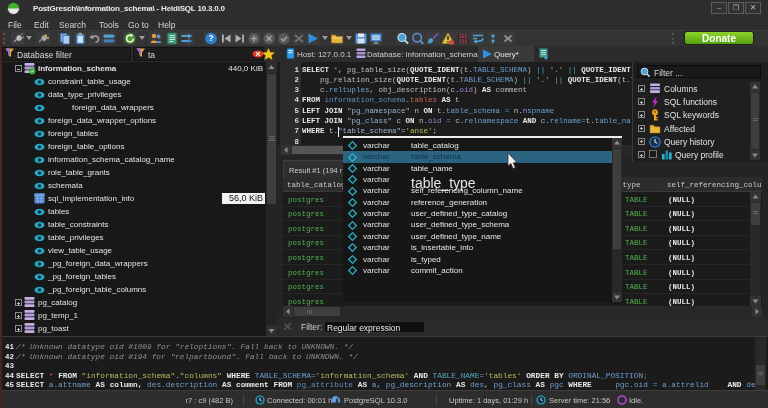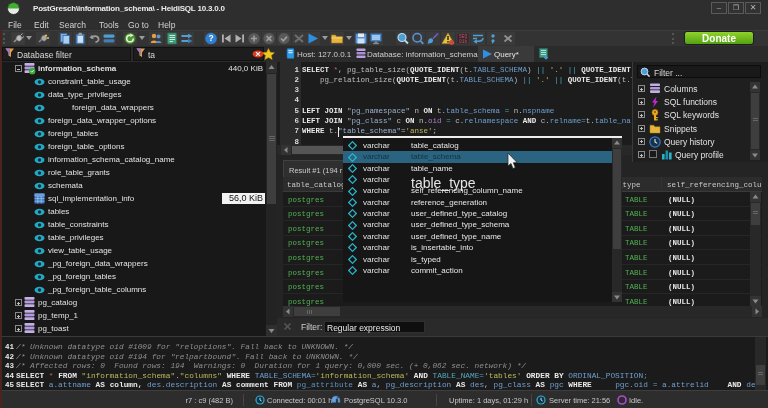--- a/index.html
+++ b/index.html
@@ -533,21 +533,23 @@
       </div>
 </div>
 
 <div class="abs" id="editor" style="left:277px;top:62px;width:355px;height:93px;background:#1c1c1c;overflow:hidden;">
       <div class="abs" style="left:3px;top:0;width:21px;height:93px;background:#2b2b2b;"></div>
       <div class="abs mono" style="left:0;top:3.5px;width:22px;text-align:right;font-size:7.5px;font-weight:bold;color:#dcdcdc;">1</div>
 <div class="abs mono" style="left:25px;top:3.5px;font-size:7.5px;white-space:pre;color:#bfbfbf;"><span class="kw">SELECT</span><span class="id"> </span><span class="rd">*</span><span class="id">, pg_table_size(</span><span class="kw">QUOTE_IDENT</span><span class="id">(t.</span><span class="bl">TABLE_SCHEMA</span><span class="id">) </span><span class="cy">||</span><span class="id"> </span><span class="str">'.'</span><span class="id"> </span><span class="cy">||</span><span class="id"> </span><span class="kw">QUOTE_IDENT</span></div>
 <div class="abs mono" style="left:0;top:13.8px;width:22px;text-align:right;font-size:7.5px;font-weight:bold;color:#dcdcdc;">2</div>
 <div class="abs mono" style="left:25px;top:13.8px;font-size:7.5px;white-space:pre;color:#bfbfbf;"><span class="id">    pg_relation_size(</span><span class="kw">QUOTE_IDENT</span><span class="id">(t.</span><span class="bl">TABLE_SCHEMA</span><span class="id">) </span><span class="cy">||</span><span class="id"> </span><span class="str">'.'</span><span class="id"> </span><span class="cy">||</span><span class="id"> </span><span class="kw">QUOTE_IDENT</span><span class="id">(t.TA</span></div>
 <div class="abs mono" style="left:0;top:24.1px;width:22px;text-align:right;font-size:7.5px;font-weight:bold;color:#dcdcdc;">3</div>
+<div class="abs mono" style="left:25px;top:24.1px;font-size:7.5px;white-space:pre;color:#bfbfbf;"><span class="id">    c.</span><span class="bl">reltuples</span><span class="id">, obj_description(c.</span><span class="pu">oid</span><span class="id">) </span><span class="kw">AS</span><span class="id"> comment</span></div>
 <div class="abs mono" style="left:0;top:34.400000000000006px;width:22px;text-align:right;font-size:7.5px;font-weight:bold;color:#dcdcdc;">4</div>
+<div class="abs mono" style="left:25px;top:34.400000000000006px;font-size:7.5px;white-space:pre;color:#bfbfbf;"><span class="kw">FROM</span><span class="id"> </span><span class="tealtxt">information_schema</span><span class="id">.</span><span class="rd">tables</span><span class="id"> </span><span class="kw">AS</span><span class="id"> t</span></div>
 <div class="abs mono" style="left:0;top:44.7px;width:22px;text-align:right;font-size:7.5px;font-weight:bold;color:#dcdcdc;">5</div>
 <div class="abs mono" style="left:25px;top:44.7px;font-size:7.5px;white-space:pre;color:#bfbfbf;"><span class="kw">LEFT JOIN</span><span class="id"> </span><span class="qid">"pg_namespace"</span><span class="id"> n </span><span class="kw">ON</span><span class="id"> t.</span><span class="bl">table_schema</span><span class="id"> </span><span class="cy">=</span><span class="id"> n.</span><span class="bl">nspname</span></div>
 <div class="abs mono" style="left:0;top:55.0px;width:22px;text-align:right;font-size:7.5px;font-weight:bold;color:#dcdcdc;">6</div>
 <div class="abs mono" style="left:25px;top:55.0px;font-size:7.5px;white-space:pre;color:#bfbfbf;"><span class="kw">LEFT JOIN</span><span class="id"> </span><span class="qid">"pg_class"</span><span class="id"> c </span><span class="kw">ON</span><span class="id"> n.</span><span class="pu">oid</span><span class="id"> </span><span class="cy">=</span><span class="id"> c.</span><span class="bl">relnamespace</span><span class="id"> </span><span class="kw">AND</span><span class="id"> c.</span><span class="bl">relname</span><span class="cy">=</span><span class="id">t.</span><span class="bl">table_na</span></div>
 <div class="abs mono" style="left:0;top:65.30000000000001px;width:22px;text-align:right;font-size:7.5px;font-weight:bold;color:#dcdcdc;">7</div>
 <div class="abs mono" style="left:25px;top:65.30000000000001px;font-size:7.5px;white-space:pre;color:#bfbfbf;"><span class="kw">WHERE</span><span class="id"> t.</span><span class="qid">"table_schema"</span><span class="id">=</span><span class="str">'anse'</span><span class="id">;</span></div>
 <div class="abs mono" style="left:0;top:75.60000000000001px;width:22px;text-align:right;font-size:7.5px;font-weight:bold;color:#dcdcdc;">8</div>
 <div class="abs" style="left:61px;top:64.5px;width:1px;height:10px;background:#f0f0f0;"></div>
     </div>
 
@@ -607,21 +609,21 @@
 <div class="abs" style="left:31px;top:48.4px;font-size:8.5px;color:#e2e2e2;">SQL keywords</div>
 <div class="abs" style="left:5px;top:62.599999999999994px;width:7px;height:7px;border:1px solid #8a8a8a;background:#1f1f1f;">
         <div style="position:absolute;left:1px;top:2.5px;width:3px;height:1px;background:#bbb;"></div>
         <div style="position:absolute;left:2px;top:1.5px;width:1px;height:3px;background:#bbb;"></div>
       </div>
 <div class="abs" style="left:16px;top:60.599999999999994px;">
         <svg width="12" height="11" viewBox="0 0 12 11">
           <path d="M1 2.5 L1 10 L11 10 L11 3.8 L5.8 3.8 L4.8 2.2 L1 2.2 Z" fill="#e8b53c" stroke="#a87c1e" stroke-width="0.5"></path>
         </svg>
       </div>
-<div class="abs" style="left:31px;top:61.599999999999994px;font-size:8.5px;color:#e2e2e2;">Snippets</div>
+<div class="abs" style="left:31px;top:61.599999999999994px;font-size:8.5px;color:#e2e2e2;">Affected</div>
 <div class="abs" style="left:5px;top:75.8px;width:7px;height:7px;border:1px solid #8a8a8a;background:#1f1f1f;">
         <div style="position:absolute;left:1px;top:2.5px;width:3px;height:1px;background:#bbb;"></div>
         <div style="position:absolute;left:2px;top:1.5px;width:1px;height:3px;background:#bbb;"></div>
       </div>
 <div class="abs" style="left:16px;top:73.8px;">
         <svg width="12" height="12" viewBox="0 0 12 12">
           <circle cx="6" cy="6" r="5.2" fill="#16324a" stroke="#3c78c8" stroke-width="1.2"></circle>
           <path d="M6 3 L6 6 L8.2 7.4" stroke="#e8e8e8" stroke-width="1.1" fill="none"></path>
         </svg>
       </div>
@@ -735,21 +737,20 @@
 <div class="abs" style="left:47px;top:166px;width:101px;height:12px;background:#0f0f0f;border:1px solid #2f2f2f;"></div>
 <div class="abs" style="left:50px;top:168px;font-size:8.5px;color:#e8e8e8;">Regular expression</div>
     </div>
 
 <div class="abs" id="log" style="left:0;top:336px;width:768px;height:54px;background:#1b1b1b;border-top:1px solid #3a3a3a;">
       <div class="abs mono b" style="left:0;top:6.0px;width:14px;text-align:right;font-size:7.5px;color:#e8e8e8;">41</div>
 <div class="abs mono" style="left:16px;top:6.0px;font-size:7.8px;white-space:pre;overflow:hidden;width:739px;"><span class="cmt">/* Unknown datatype oid #1009 for "reloptions". Fall back to UNKNOWN. */</span></div>
 <div class="abs mono b" style="left:0;top:15.55px;width:14px;text-align:right;font-size:7.5px;color:#e8e8e8;">42</div>
 <div class="abs mono" style="left:16px;top:15.55px;font-size:7.8px;white-space:pre;overflow:hidden;width:739px;"><span class="cmt">/* Unknown datatype oid #194 for "relpartbound". Fall back to UNKNOWN. */</span></div>
 <div class="abs mono b" style="left:0;top:25.1px;width:14px;text-align:right;font-size:7.5px;color:#e8e8e8;">43</div>
-<div class="abs mono" style="left:16px;top:25.1px;font-size:7.8px;white-space:pre;overflow:hidden;width:739px;"><span class="cmt">/* Affected rows: 0&nbsp; Found rows: 194&nbsp; Warnings: 0&nbsp; Duration for 1 query: 0,000 sec. (+ 0,062 sec. network) */</span></div>
 <div class="abs mono b" style="left:0;top:34.650000000000006px;width:14px;text-align:right;font-size:7.5px;color:#e8e8e8;">44</div>
 <div class="abs mono" style="left:16px;top:34.650000000000006px;font-size:7.8px;white-space:pre;overflow:hidden;width:739px;"><span class="kw">SELECT</span><span class="id"> </span><span class="rd">*</span><span class="id"> </span><span class="kw">FROM</span><span class="id"> </span><span class="str">"information_schema"</span><span class="id">.</span><span class="str">"columns"</span><span class="id"> </span><span class="kw">WHERE</span><span class="id"> </span><span class="bl">TABLE_SCHEMA</span><span class="cy">=</span><span class="str">'information_schema'</span><span class="id"> </span><span class="kw">AND</span><span class="id"> </span><span class="cy">TABLE_NAME</span><span class="cy">=</span><span class="str">'tables'</span><span class="id"> </span><span class="kw">ORDER BY</span><span class="id"> </span><span class="bl">ORDINAL_POSITION</span><span class="grn">;</span></div>
 <div class="abs mono b" style="left:0;top:44.2px;width:14px;text-align:right;font-size:7.5px;color:#e8e8e8;">45</div>
 <div class="abs mono" style="left:16px;top:44.2px;font-size:7.8px;white-space:pre;overflow:hidden;width:739px;"><span class="kw">SELECT</span><span class="id"> </span><span class="bl">a.attname</span><span class="id"> </span><span class="kw">AS</span><span class="id"> </span><span class="kw">column,</span><span class="id"> </span><span class="bl">des.description</span><span class="id"> </span><span class="kw">AS</span><span class="id"> </span><span class="kw">comment</span><span class="id"> </span><span class="kw">FROM</span><span class="id"> </span><span class="tealtxt">pg_attribute</span><span class="id"> </span><span class="kw">AS</span><span class="id"> </span><span class="bl">a</span><span class="id">, </span><span class="bl">pg_description</span><span class="id"> </span><span class="kw">AS</span><span class="id"> </span><span class="bl">des</span><span class="id">, </span><span class="bl">pg_class</span><span class="id"> </span><span class="kw">AS</span><span class="id"> </span><span class="bl">pgc</span><span class="id"> </span><span class="kw">WHERE</span><span class="id">&nbsp;&nbsp;&nbsp;&nbsp;&nbsp;</span><span class="bl">pgc.oid</span><span class="id"> </span><span class="cy">=</span><span class="id"> </span><span class="bl">a.attrelid</span><span class="id">&nbsp;&nbsp;&nbsp;&nbsp;</span><span class="kw">AND</span><span class="id"> </span><span class="bl">des</span></div>
 <div class="abs" style="left:755px;top:0;width:11px;height:54px;background:#282828;">
 <div class="abs" style="left:1px;top:28px;width:9px;height:20px;background:#3e3e3e;"></div>
 <div class="abs" style="left:3px;top:35px;width:5px;height:1px;background:#666;box-shadow:0 2px 0 #666;"></div>
       </div>
     </div>
 

